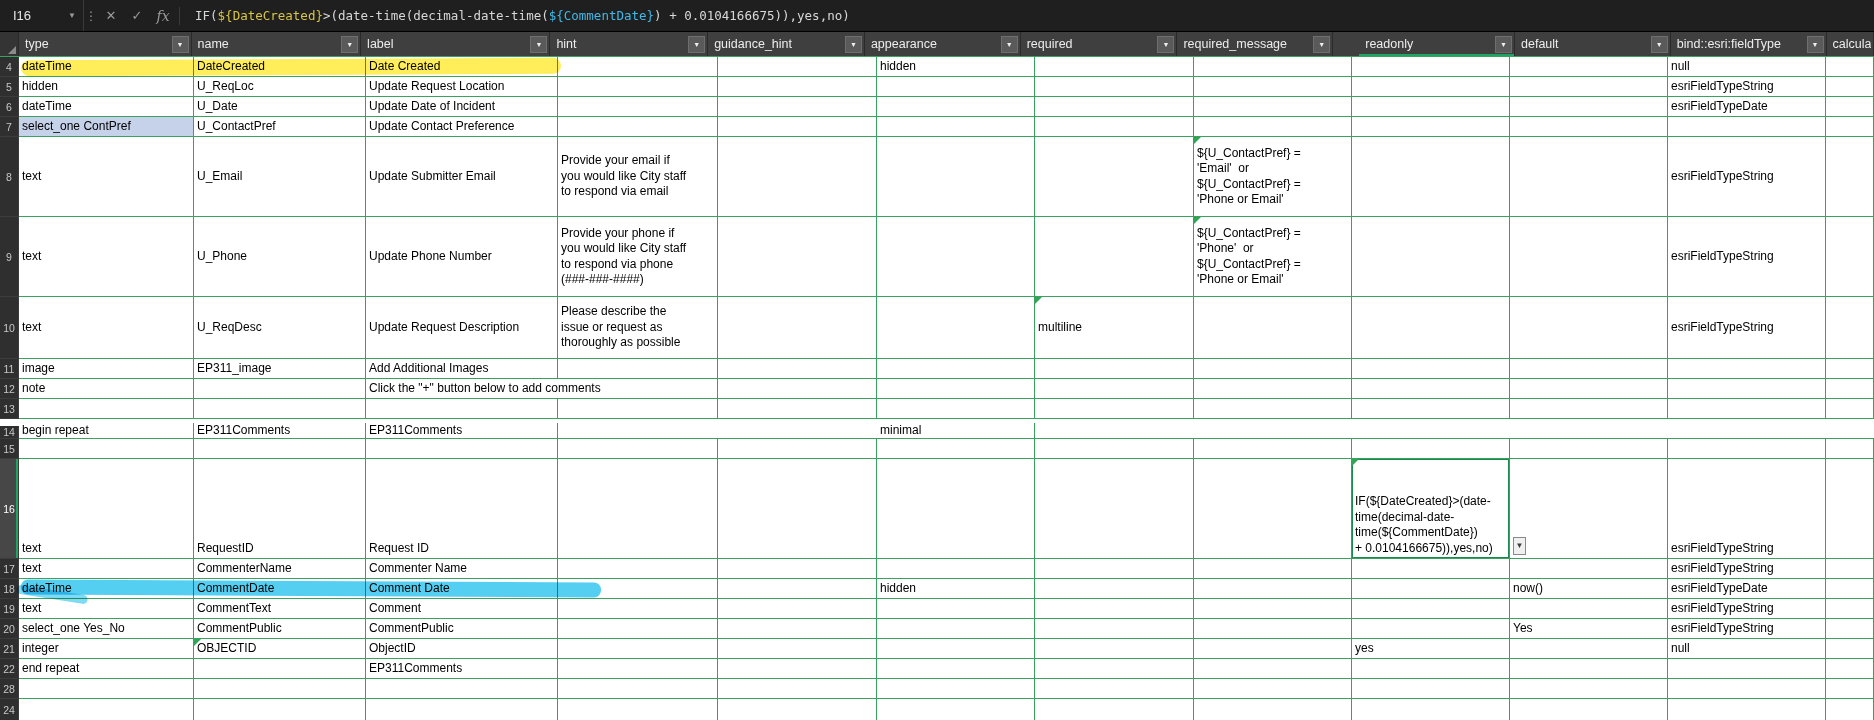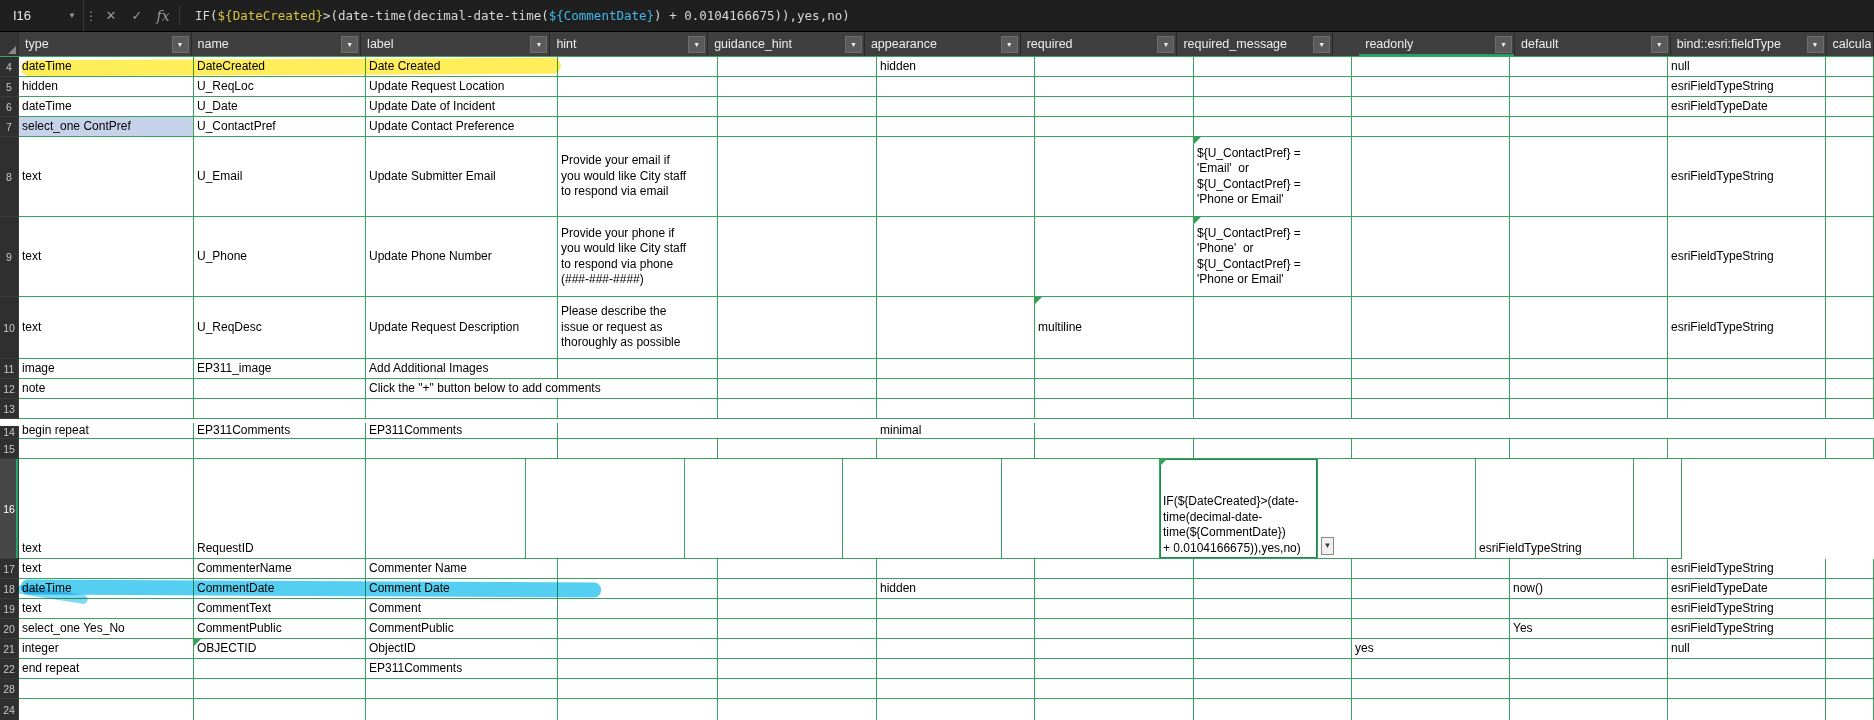--- a/index.html
+++ b/index.html
@@ -330,20 +330,21 @@
           <div class="cell" style="width: 158px;"><span></span></div>
           <div class="cell" style="width: 158px;"><span></span></div>
           <div class="cell" style="width: 158px;"><span></span></div>
           <div class="cell" style="width: 158px;"><span></span></div>
           <div class="cell" style="width: 48px;"><span></span></div>
         </div>
         <div class="row bottom" style="height: 100px;">
           <div class="rnum active">16</div>
           <div class="cell" style="width: 175px;"><span>text</span></div>
           <div class="cell" style="width: 172px;"><span>RequestID</span></div>
+          <div class="cell" style="width: 192px;"><span>Request ID</span></div>
           <div class="cell" style="width: 160px;"><span></span></div>
           <div class="cell" style="width: 159px;"><span></span></div>
           <div class="cell" style="width: 158px;"><span></span></div>
           <div class="cell" style="width: 159px;"><span></span></div>
           <div class="cell" style="width: 158px;"><span></span></div>
           <div class="cell flag activecell" style="width: 158px;"><span>IF(${DateCreated}&gt;(date-
 time(decimal-date-
 time(${CommentDate})
 + 0.0104166675)),yes,no)</span><span class="dropdown-btn">▼</span></div>
           <div class="cell" style="width: 158px;"><span></span></div>

